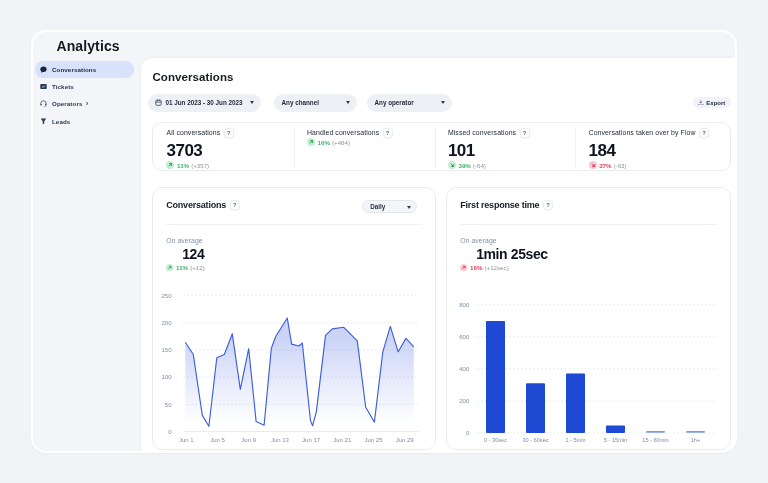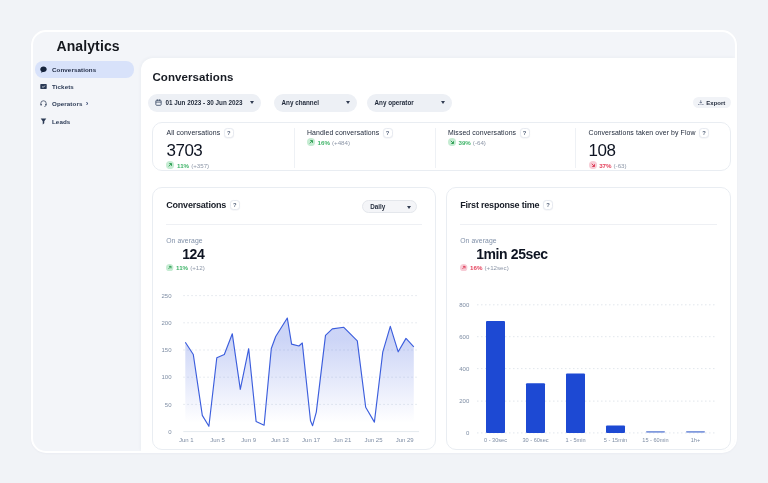--- a/index.html
+++ b/index.html
@@ -15,21 +15,21 @@
   .chev{font-size:8px;color:#42527a;margin-left:3.2px;margin-top:-1.5px;font-weight:bold;}
   .panel{position:absolute;left:108.4px;top:26.4px;right:0;bottom:0;background:#ffffff;border-top-left-radius:12px;box-shadow:-1px -1px 3px rgba(30,50,90,0.035);}
   .h2{position:absolute;left:119.4px;top:39px;font-size:11.5px;font-weight:bold;color:#171b23;letter-spacing:0.1px;}
   .pill{position:absolute;height:17.8px;background:#edf0f5;border-radius:9px;box-sizing:border-box;display:flex;align-items:center;font-size:6.3px;color:#1e2738;font-weight:bold;}
   .caret{width:0;height:0;border-left:2.6px solid transparent;border-right:2.6px solid transparent;border-top:3.2px solid #323d52;position:absolute;}
   .qbadge{display:inline-block;box-sizing:border-box;width:10px;height:10px;border:0.9px solid #e7eaf0;border-radius:3.4px;background:#fff;color:#57647c;font-size:5.8px;font-weight:bold;text-align:center;line-height:8.8px;vertical-align:middle;margin-top:-1px;margin-left:3.5px;box-shadow:0 0.5px 1px rgba(40,60,100,0.07);}
   .statsCard{position:absolute;left:119.2px;top:90px;width:578.6px;height:49.3px;background:#fff;border:1px solid #e9edf2;border-radius:10px;box-sizing:border-box;display:flex;}
   .statCol{box-sizing:border-box;padding:6.5px 0 0 13.3px;position:relative;}
   .sdiv{position:absolute;top:5.5px;bottom:1.5px;width:1px;background:#eef1f5;}
   .statLbl{font-size:6.9px;color:#222b3c;font-weight:500;letter-spacing:0.1px;}
-  .statNum{font-size:17px;font-weight:normal;color:#0e1422;margin-top:3px;letter-spacing:-0.5px;}
+  .statNum{font-size:17px;font-weight:bold;color:#0e1422;margin-top:3px;letter-spacing:-0.5px;}
   .delta{display:flex;align-items:center;margin-top:0.3px;font-size:6.2px;font-weight:bold;}
   .delta svg{margin-right:2.5px;}
   .dgrn{color:#3db367;}
   .dred{color:#e4405b;}
   .dsub{color:#8c96a7;font-weight:normal;margin-left:2px;}
   .chartCard{position:absolute;top:155.9px;width:284px;height:262.6px;background:#fff;border:1px solid #e9edf2;border-radius:10px;box-sizing:border-box;}
   .ccTitle{position:absolute;left:13px;top:11.9px;font-size:9px;font-weight:bold;color:#171c26;letter-spacing:-0.2px;}
   .ccDivider{position:absolute;left:13px;right:13px;top:35.4px;height:1px;background:#eef0f4;}
   .onavg{position:absolute;left:13px;top:48.8px;font-size:6.8px;color:#8090a8;letter-spacing:0.1px;}
   .bignum{position:absolute;left:13px;top:57.8px;font-size:14px;font-weight:bold;color:#0e1422;letter-spacing:-0.4px;margin-left:16px;}
@@ -113,31 +113,32 @@
       <div class="delta dgrn">
         <svg width="8.1" height="8.1" viewBox="0 0 10 10">
             <circle cx="5" cy="5" r="5" fill="#c6ecd3"></circle>
             <path fill="none" stroke="#2f9e54" stroke-width="1.2" d="M3.4 6.6l3.2-3.2M4 3.2h2.8V6"></path>
           </svg>
         16%<span class="dsub">(+484)</span>
       </div>
     </div>
     <div class="statCol" style="width:140.7px;">
       <div class="statLbl">Missed conversations<span class="qbadge">?</span></div>
+      <div class="statNum">101</div>
       <div class="delta dgrn">
         <svg width="8.1" height="8.1" viewBox="0 0 10 10">
             <circle cx="5" cy="5" r="5" fill="#c6ecd3"></circle>
             <path fill="none" stroke="#2f9e54" stroke-width="1.2" d="M3.4 3.4l3.2 3.2M4 6.8h2.8V4"></path>
           </svg>
         39%<span class="dsub">(-64)</span>
       </div>
     </div>
     <div class="statCol" style="flex:1;">
       <div class="statLbl">Conversations taken over by Flow<span class="qbadge">?</span></div>
-      <div class="statNum">108</div>
+      <div class="statNum">184</div>
       <div class="delta dred">
         <svg width="8.1" height="8.1" viewBox="0 0 10 10">
             <circle cx="5" cy="5" r="5" fill="#f7ccd6"></circle>
             <path fill="none" stroke="#dd3a56" stroke-width="1.2" d="M3.4 3.4l3.2 3.2M4 6.8h2.8V4"></path>
           </svg>
         37%<span class="dsub">(-63)</span>
       </div>
     </div>
   </div>
 

